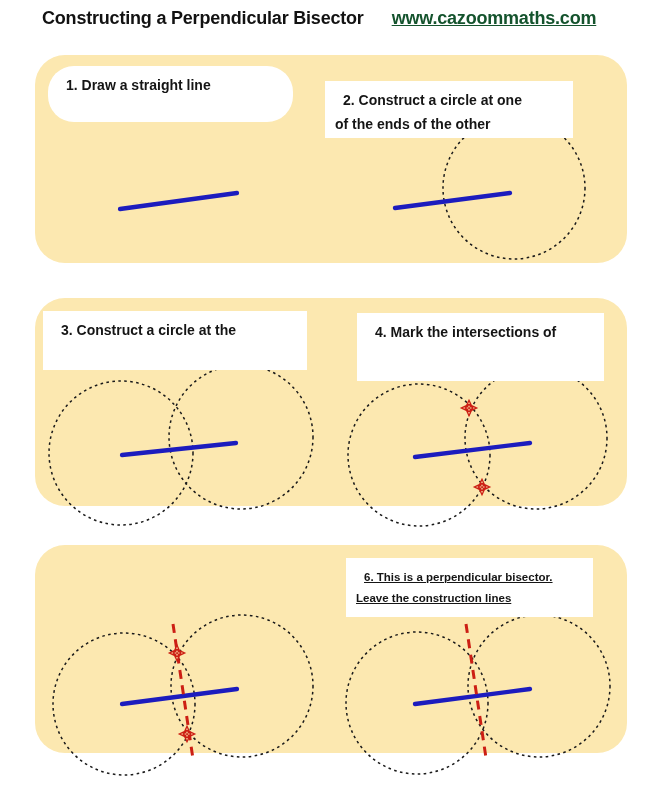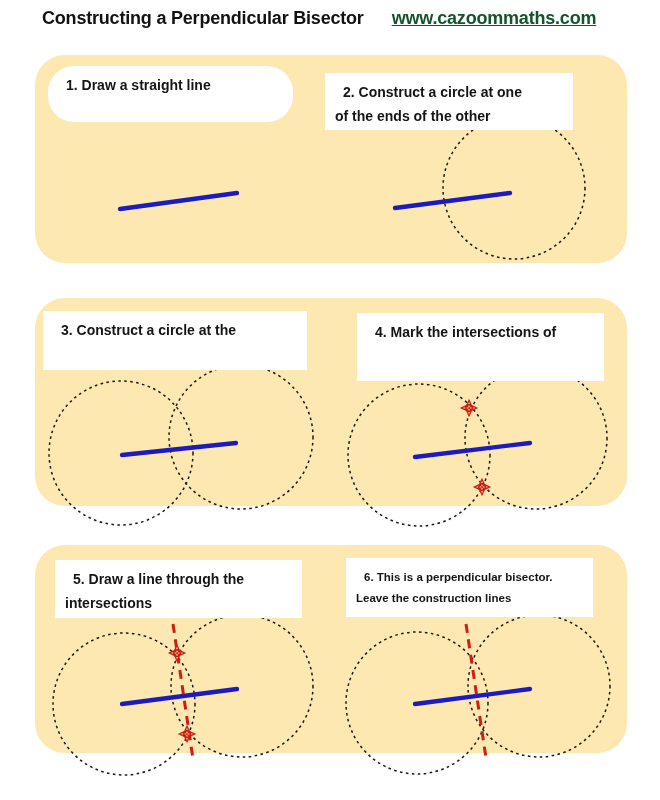--- a/index.html
+++ b/index.html
@@ -40,21 +40,21 @@
 <div class="panel" id="panel-0" style="top: 55px;">
   <svg width="592" height="235" viewBox="0 0 592 235">
       <circle cx="479" cy="133" r="71" class="ccircle"></circle>
       <line x1="85" y1="154" x2="202" y2="138" class="bline"></line>
       <line x1="360" y1="153" x2="475" y2="138" class="bline"></line>
     </svg>
   <div class="step-label" style="left: 13px; top: 11px; width: 245px; height: 56px; border-radius: 26px;">
     <span class="l l1">1. Draw a straight line</span>
     <span class="l"></span>
   </div>
-  <div class="step-label" style="left: 290px; top: 18px; width: 248px; height: 57px;">
+  <div class="step-label" style="left: 290px; top: 26px; width: 248px; height: 57px;">
     <span class="l l1">2. Construct a circle at one</span>
     <span class="l">of the ends of the other</span>
   </div>
 </div>
 
 <div class="panel" id="panel-1" style="top: 298px;">
   <svg width="592" height="235" viewBox="0 0 592 235">
       <circle cx="86" cy="155" r="72" class="ccircle"></circle>
       <circle cx="206" cy="139" r="72" class="ccircle"></circle>
       <circle cx="384" cy="157" r="71" class="ccircle"></circle>
@@ -90,21 +90,17 @@
       <line x1="431" y1="79" x2="451" y2="213" class="rline"></line>
       <g transform="translate(142,108)">
         <path d="M0,-9.2 L2.9,-2.9 L9.2,0 L2.9,2.9 L0,9.2 L-2.9,2.9 L-9.2,0 L-2.9,-2.9 Z" class="star"></path>
         <path d="M0,-5.5 L0,5.5 M-5.5,0 L5.5,0" class="starcross"></path>
       </g>
       <g transform="translate(152,189)">
         <path d="M0,-9.2 L2.9,-2.9 L9.2,0 L2.9,2.9 L0,9.2 L-2.9,2.9 L-9.2,0 L-2.9,-2.9 Z" class="star"></path>
         <path d="M0,-5.5 L0,5.5 M-5.5,0 L5.5,0" class="starcross"></path>
       </g>
     </svg>
-  <div class="step-label" style="left: 20px; top: 15px; width: 247px; height: 58px;">
-    <span class="l l1">5. Draw a line through the</span>
-    <span class="l">intersections</span>
-  </div>
-  <div class="step-label small" style="left: 311px; top: 13px; width: 247px; height: 59px;">
+  <div class="step-label small" style="left: 311px; top: 13px; width: 247px; height: 59px; text-decoration: underline;">
     <span class="l l1">6. This is a perpendicular bisector.</span>
     <span class="l">Leave the construction lines</span>
   </div>
 </div>
 
 </body></html>

